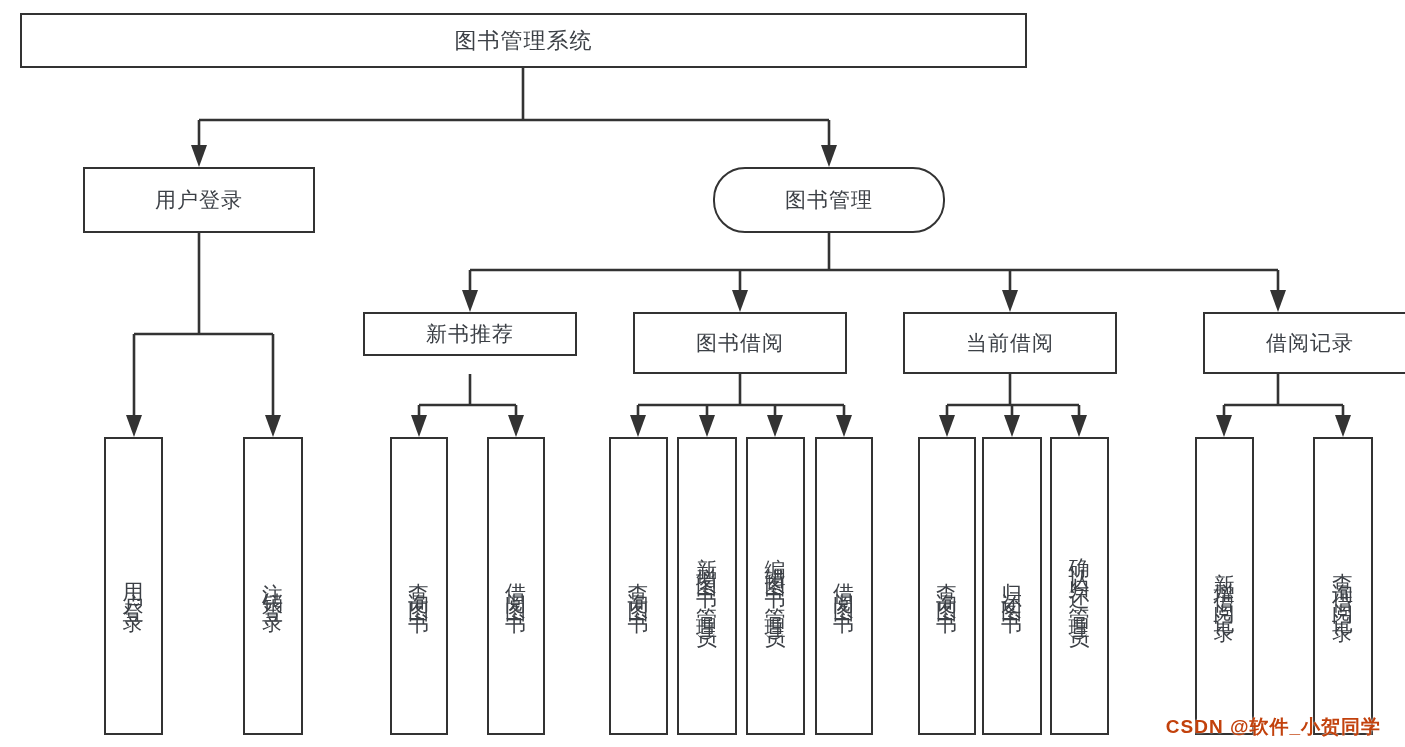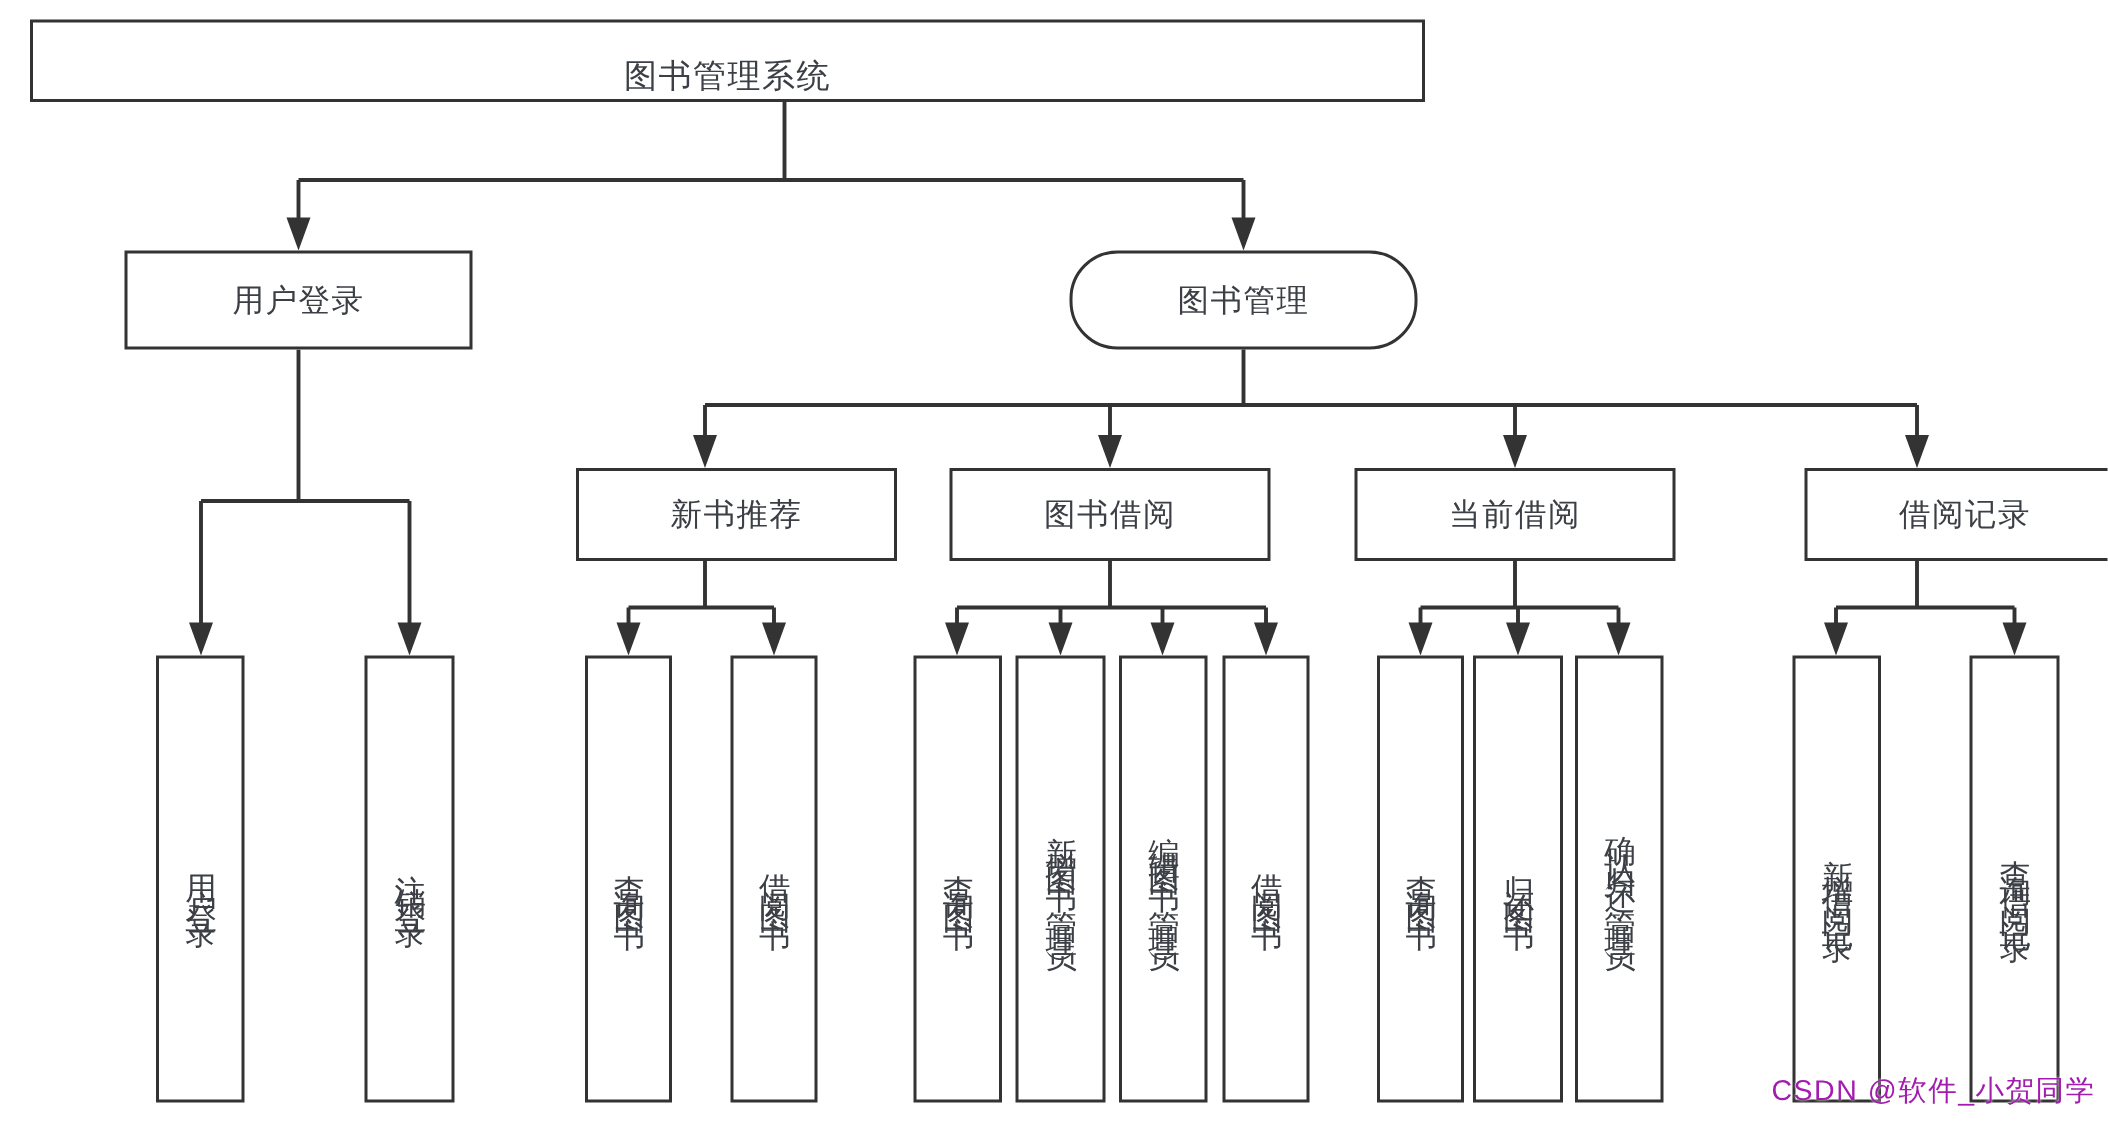--- a/index.html
+++ b/index.html
@@ -15,23 +15,24 @@
     border:2.5px solid #333333;color:#3c4046;z-index:2;
     display:flex;align-items:center;justify-content:center;
   }
   .h-label{font-size:21px;letter-spacing:1px;white-space:nowrap;}
   .root-label{font-size:22px;}
   .vbox .v-label{
     writing-mode:vertical-rl;text-orientation:mixed;
     font-size:21px;letter-spacing:10px;line-height:1;white-space:nowrap;
   }
   .watermark{
-    position:absolute;right:8px;top:714px;z-index:3;
-    font-size:19px;color:#a21caf;letter-spacing:1px;white-space:nowrap;
+    position:absolute;right:24px;top:714px;z-index:3;
+    font-size:19px;color:#c2410c;letter-spacing:1px;white-space:nowrap;
     text-shadow:0 0 2px #ffffff;
+    font-weight:bold;
   }
 </style>
 </head>
 <body>
 
 <div class="stage">
 
   <svg class="connectors" width="1405" height="747" viewBox="0 0 1405 747">
     <g stroke="#333333" stroke-width="2.6" fill="none">
       <line x1="523" y1="68" x2="523" y2="120"></line>
@@ -105,32 +106,32 @@
       <polygon points="767,415 783,415 775,437"></polygon>
       <polygon points="836,415 852,415 844,437"></polygon>
       <polygon points="939,415 955,415 947,437"></polygon>
       <polygon points="1004,415 1020,415 1012,437"></polygon>
       <polygon points="1071,415 1087,415 1079,437"></polygon>
       <polygon points="1216,415 1232,415 1224,437"></polygon>
       <polygon points="1335,415 1351,415 1343,437"></polygon>
     </g>
   </svg>
 
-  <div class="box" style="left:20px;top:13px;width:930px;height:55px;align-items:flex-end;">
+  <div class="box" style="left:20px;top:13px;width:1007px;height:55px;">
     <span class="h-label root-label">图书管理系统</span>
   </div>
 
   <div class="box" style="left:83px;top:167px;width:232px;height:66px;">
     <span class="h-label">用户登录</span>
   </div>
   <div class="box" style="left:713px;top:167px;width:232px;height:66px;border-radius:32px;">
     <span class="h-label">图书管理</span>
   </div>
 
-  <div class="box" style="left:384px;top:312px;width:214px;height:62px;">
+  <div class="box" style="left:363px;top:312px;width:214px;height:44px;">
     <span class="h-label">新书推荐</span>
   </div>
   <div class="box" style="left:903px;top:312px;width:214px;height:62px;">
     <span class="h-label">当前借阅</span>
   </div>
   <div class="box" style="left:633px;top:312px;width:214px;height:62px;">
     <span class="h-label">图书借阅</span>
   </div>
   <div class="box" style="left:1171px;top:312px;width:214px;height:62px;margin-left:32px;">
     <span class="h-label">借阅记录</span>

